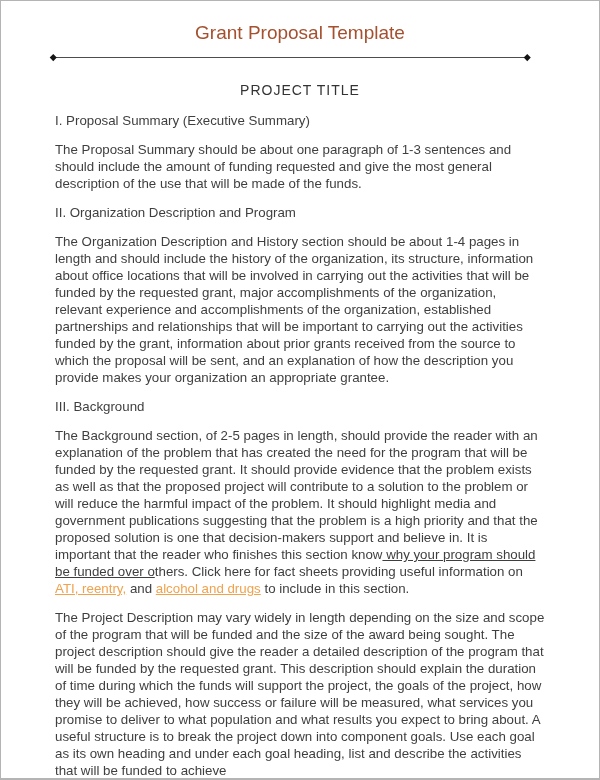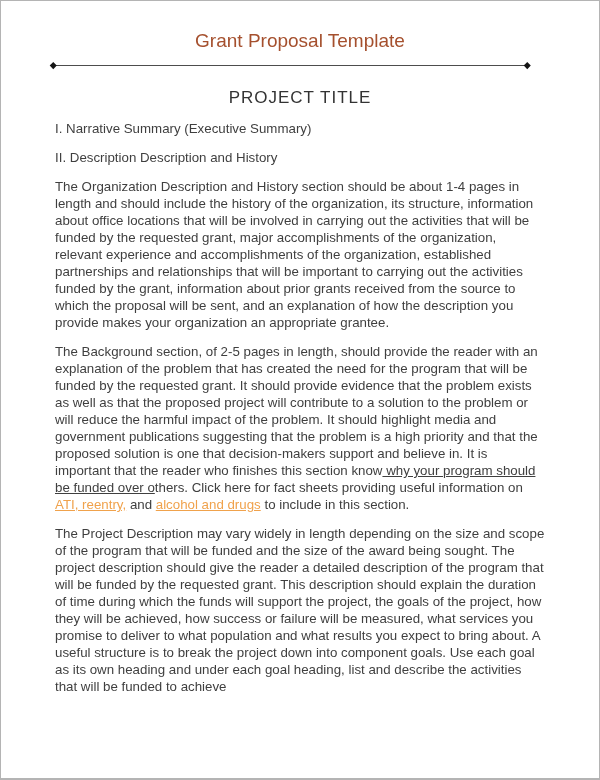--- a/index.html
+++ b/index.html
@@ -16,21 +16,21 @@
     border: 1px solid #b4b4b4;
     border-bottom-width: 2px;
     padding: 21px 54px 0 54px;
     overflow: hidden;
     font-family: "Liberation Sans", "DejaVu Sans", sans-serif;
     font-size: 13.3px;
     line-height: 17px;
     color: var(--body, #3f3f3f);
   }
   .doc-title {
-    margin: 8px;
+    margin: 0;
     font-size: 19px;
     line-height: 22px;
     font-weight: 400;
     text-align: center;
     color: var(--title, #a5502e);
   }
   .divider {
     position: relative;
     height: 1px;
     background: var(--divider, #4d4d4d);
@@ -44,21 +44,21 @@
     top: -2.5px;
     width: 4.5px;
     height: 4.5px;
     background: #151515;
     transform: rotate(45deg);
   }
   .divider::before { left: -2px; }
   .divider::after { right: -2px; }
   .project-title {
     margin: 24px 0 14px 0;
-    font-size: 17px;
+    font-size: 14px;
     line-height: 16px;
     font-weight: 400;
     text-align: center;
     letter-spacing: 1px;
     color: #333333;
   }
   p.heading,
   p.body {
     margin: 12px 0;
   }
@@ -74,22 +74,24 @@
 <body>
 
 <div class="page">
 
   <h1 class="doc-title">Grant Proposal Template</h1>
 
   <div class="divider"></div>
 
   <h2 class="project-title">PROJECT TITLE</h2>
 
-  <p class="heading">I. Narrative Summary (Executive Summary)</p>
+  <p class="heading">I. Proposal Summary (Executive Summary)</p>
+  <p class="body">The Proposal Summary should be about one paragraph of 1-3 sentences and should include the amount of funding requested and give the most general description of the use that will be made of the funds.</p>
 
-  <p class="heading">II. Description Description and History</p>
+  <p class="heading">II. Organization Description and Program</p>
   <p class="body">The Organization Description and History section should be about 1-4 pages in length and should include the history of the organization, its structure, information about office locations that will be involved in carrying out the activities that will be funded by the requested grant, major accomplishments of the organization, relevant experience and accomplishments of the organization, established partnerships and relationships that will be important to carrying out the activities funded by the grant, information about prior grants received from the source to which the proposal will be sent, and an explanation of how the description you provide makes your organization an appropriate grantee.</p>
 
+  <p class="heading">III. Background</p>
   <p class="body"><span>The Background section, of 2-5 pages in length, should provide the reader with an explanation of the problem that has created the need for the program that will be funded by the requested grant. It should provide evidence that the problem exists as well as that the proposed project will contribute to a solution to the problem or will reduce the harmful impact of the problem. It should highlight media and government publications suggesting that the problem is a high priority and that the proposed solution is one that decision-makers support and believe in. It is important that the reader who finishes this section know</span><span class="u"> why your program should be funded over o</span><span>thers. Click here for fact sheets providing useful information on </span><a class="link" href="#">ATI, reentry,</a><span> and </span><a class="link" href="#">alcohol and drugs</a><span> to include in this section.</span></p>
 
   <p class="body">The Project Description may vary widely in length depending on the size and scope of the program that will be funded and the size of the award being sought. The project description should give the reader a detailed description of the program that will be funded by the requested grant. This description should explain the duration of time during which the funds will support the project, the goals of the project, how they will be achieved, how success or failure will be measured, what services you promise to deliver to what population and what results you expect to bring about. A useful structure is to break the project down into component goals. Use each goal as its own heading and under each goal heading, list and describe the activities that will be funded to achieve</p>
 
 </div>
 
 </body></html>

